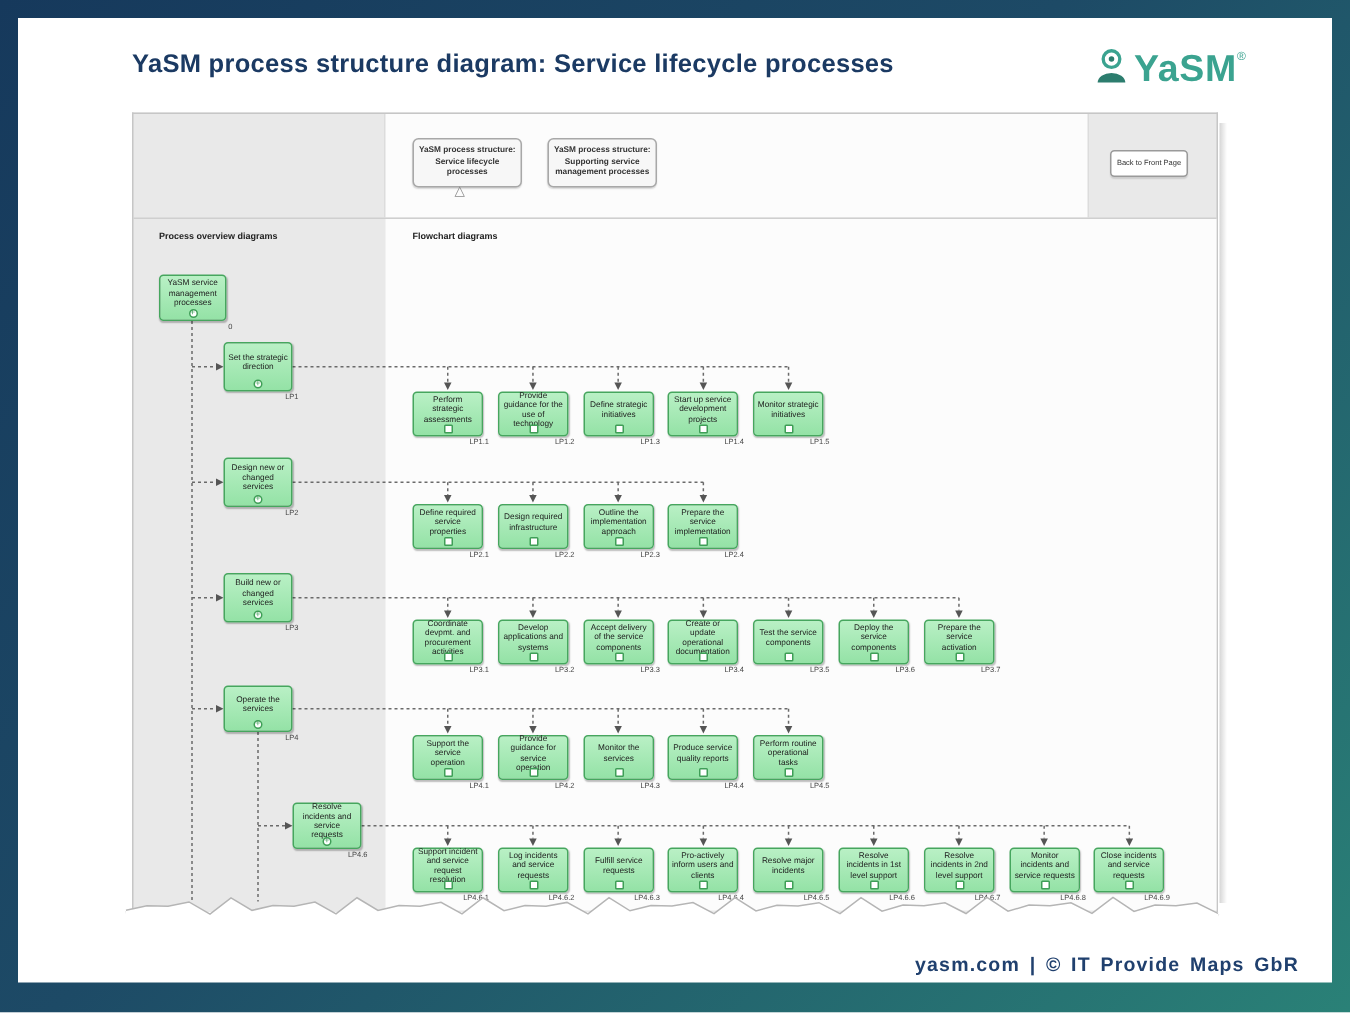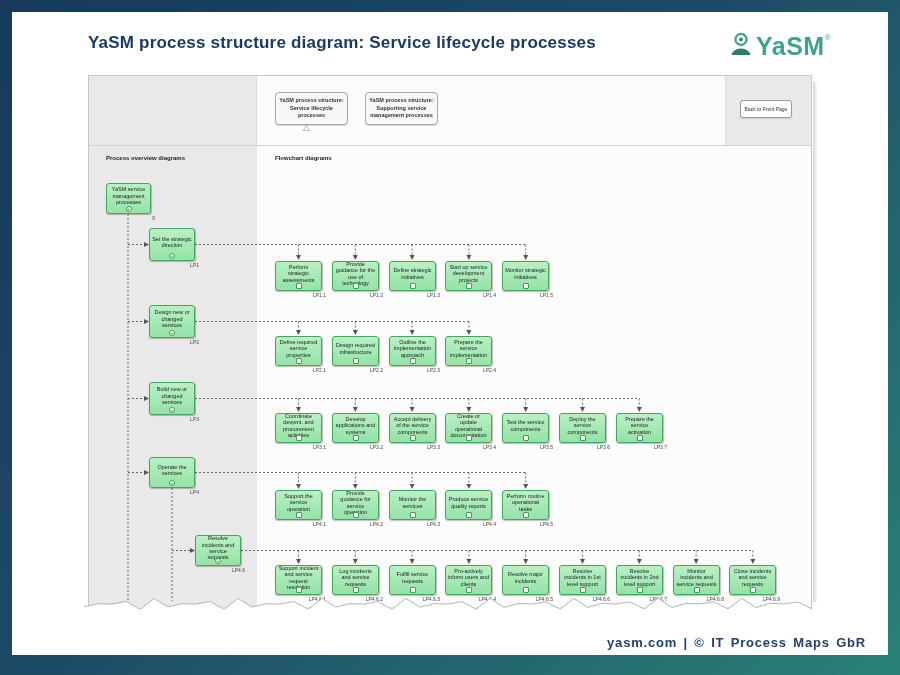--- a/index.html
+++ b/index.html
@@ -341,14 +341,14 @@
       <span class="pcode" style="left: 729px; top: 596px; width: 51px;">LP4.6.9</span>
     </div>
 
   <div id="right-shadow" class="abs"></div>
   <svg id="tear-layer" class="layer">
       <path d="M84,606.8 L98,603.8 L112,604.2 L126,601.3 L140,609.4 L154,598.6 L168,606.9 L182,603.7 L196,604.1 L210,601.4 L224,609.3 L238,598.5 L252,607 L266,603.7 L280,604.1 L294,601.5 L308,609.3 L322,598.5 L336,607.1 L350,603.6 L364,604.1 L378,601.6 L392,609.2 L406,598.4 L420,607.2 L434,603.6 L448,604 L462,601.7 L476,609.1 L490,598.4 L504,607.3 L518,603.5 L532,604 L546,601.8 L560,609.1 L574,598.4 L588,607.4 L602,603.4 L616,603.9 L630,601.9 L644,609 L658,598.3 L672,607.5 L686,603.4 L700,603.9 L714,601.9 L728,608.9 L742,598.3 L756,607.6 L770,603.3 L784,603.9 L798,602 L812,608.9" fill="none" stroke="#9a9a9a" stroke-width="4" opacity="0.35" transform="translate(0,2.5)"></path>
       <path d="M84,606.8 L98,603.8 L112,604.2 L126,601.3 L140,609.4 L154,598.6 L168,606.9 L182,603.7 L196,604.1 L210,601.4 L224,609.3 L238,598.5 L252,607 L266,603.7 L280,604.1 L294,601.5 L308,609.3 L322,598.5 L336,607.1 L350,603.6 L364,604.1 L378,601.6 L392,609.2 L406,598.4 L420,607.2 L434,603.6 L448,604 L462,601.7 L476,609.1 L490,598.4 L504,607.3 L518,603.5 L532,604 L546,601.8 L560,609.1 L574,598.4 L588,607.4 L602,603.4 L616,603.9 L630,601.9 L644,609 L658,598.3 L672,607.5 L686,603.4 L700,603.9 L714,601.9 L728,608.9 L742,598.3 L756,607.6 L770,603.3 L784,603.9 L798,602 L812,608.9 L818,634 L84,634 Z" fill="#ffffff"></path>
       <path d="M84,606.8 L98,603.8 L112,604.2 L126,601.3 L140,609.4 L154,598.6 L168,606.9 L182,603.7 L196,604.1 L210,601.4 L224,609.3 L238,598.5 L252,607 L266,603.7 L280,604.1 L294,601.5 L308,609.3 L322,598.5 L336,607.1 L350,603.6 L364,604.1 L378,601.6 L392,609.2 L406,598.4 L420,607.2 L434,603.6 L448,604 L462,601.7 L476,609.1 L490,598.4 L504,607.3 L518,603.5 L532,604 L546,601.8 L560,609.1 L574,598.4 L588,607.4 L602,603.4 L616,603.9 L630,601.9 L644,609 L658,598.3 L672,607.5 L686,603.4 L700,603.9 L714,601.9 L728,608.9 L742,598.3 L756,607.6 L770,603.3 L784,603.9 L798,602 L812,608.9" fill="none" stroke="#b5b5b5" stroke-width="1"></path>
     </svg>
 
-  <div id="footer-text" class="abs">yasm.com | © IT Process Maps GbR</div>
+  <div id="footer-text" class="abs">yasm.com | © IT Provide Maps GbR</div>
 </div>
 
 </body></html>

